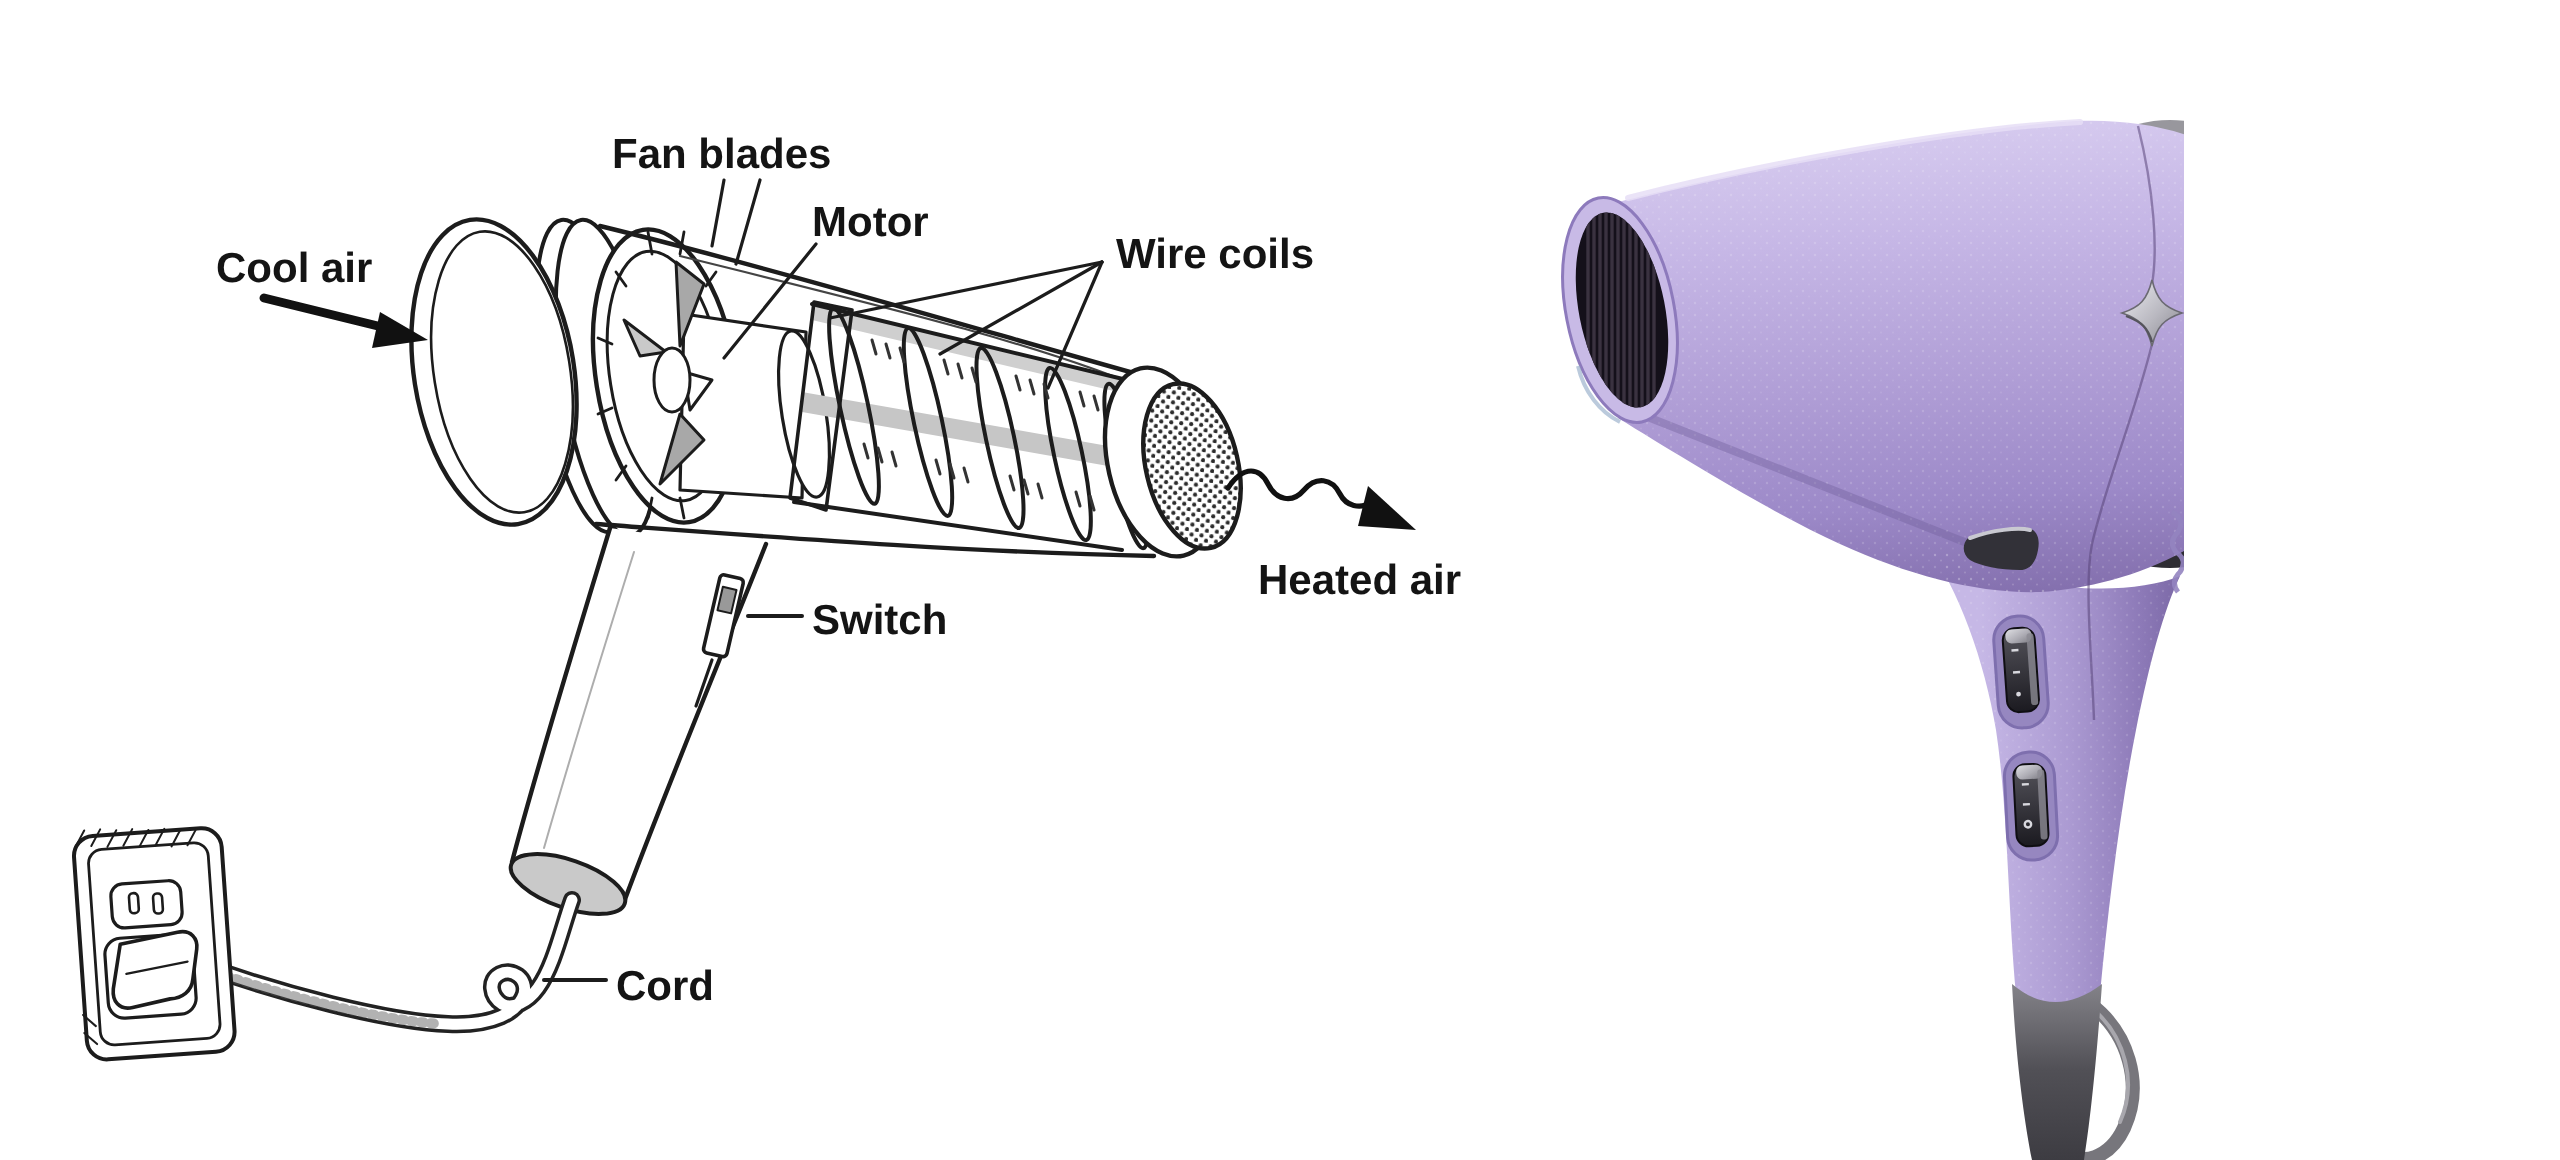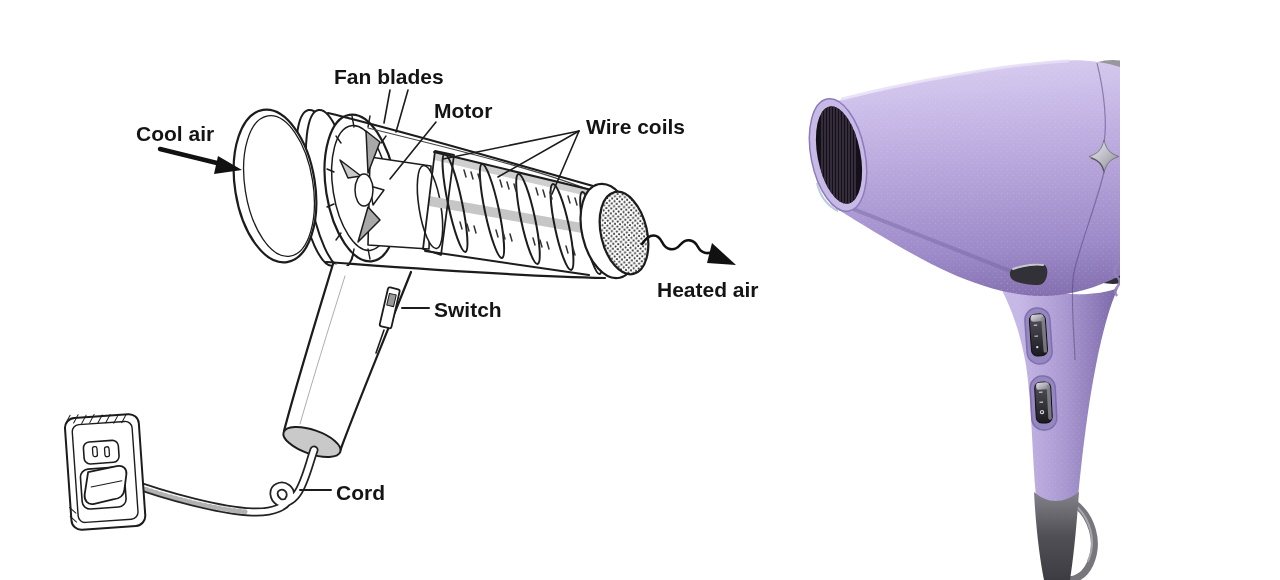--- a/index.html
+++ b/index.html
@@ -1,17 +1,17 @@
 <!DOCTYPE html>
 <html><head>
 <meta charset="utf-8">
 <style>
   html,body{margin:0;padding:0;background:#ffffff;}
   .stage{position:relative;width:1092px;height:580px;background:#ffffff;overflow:hidden;
-         font-family:"Liberation Sans", sans-serif;padding-left:28px;}
+         font-family:"Liberation Sans", sans-serif;}
   svg{display:block;}
   .lbl{font-family:"Liberation Sans", sans-serif;font-size:21px;font-weight:600;fill:#141414;}
 </style>
 </head>
 <body>
 
 <div class="stage">
 <svg width="1280" height="580" viewBox="0 0 1280 580">
   <defs>
     <pattern id="mesh" width="5" height="5" patternUnits="userSpaceOnUse" patternTransform="rotate(18)">

